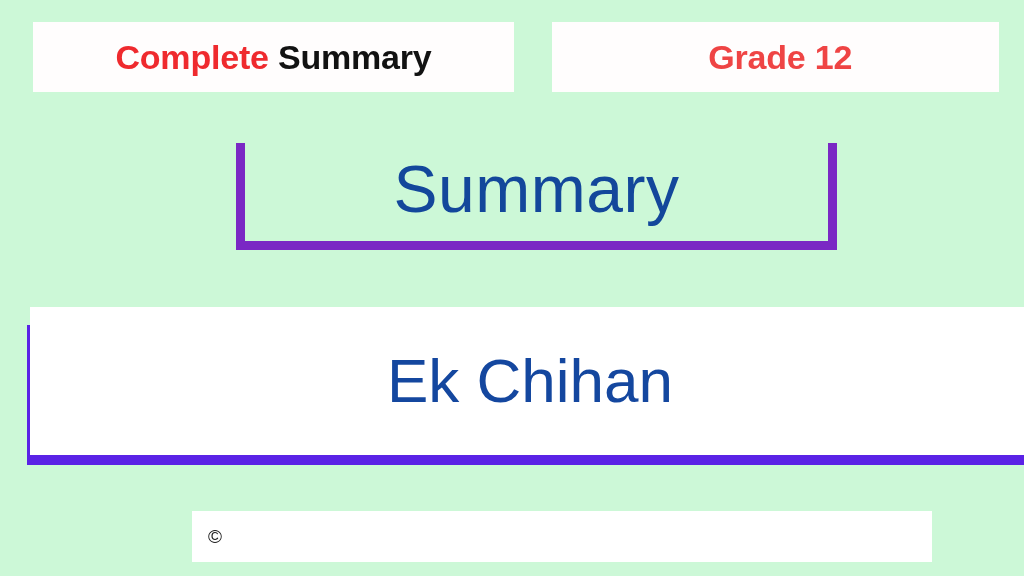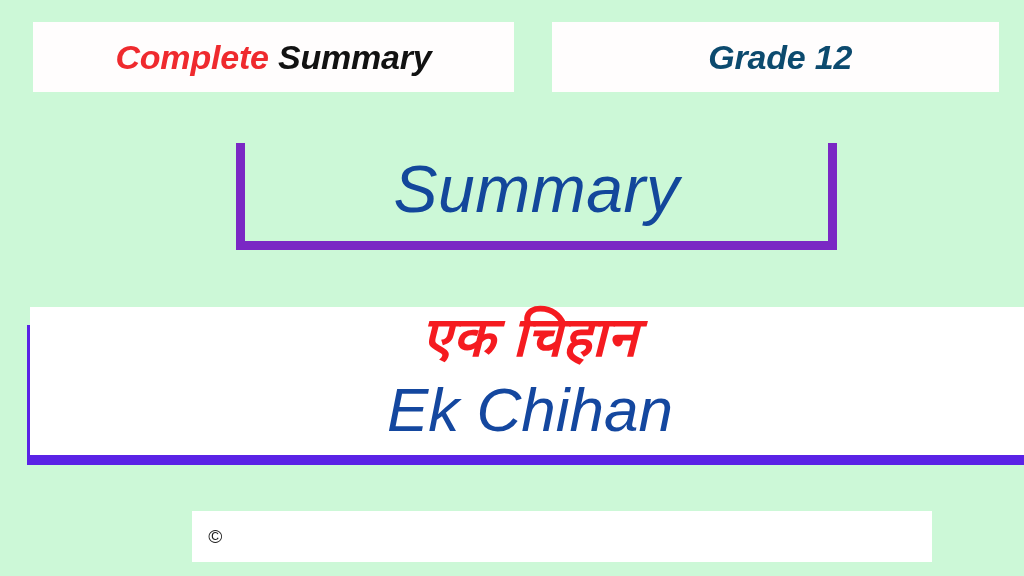--- a/index.html
+++ b/index.html
@@ -13,21 +13,20 @@
     font-family: "Liberation Sans", sans-serif;
     overflow: hidden;
     position: relative;
   }
 
   .stage {
     position: absolute;
     inset: 0;
     width: 952px;
     height: 576px;
-    font-style: italic;
   }
 
   
   .chip {
     position: absolute;
     background: #fffdfd;
     display: flex;
     align-items: center;
     justify-content: center;
     white-space: nowrap;
@@ -37,21 +36,21 @@
   #chip-right { left: 552px; top: 22px; width: 447px; height: 70px; }
 
   .chip-text {
     font-size: 34px;
     font-weight: 700;
     letter-spacing: -0.2px;
     line-height: 1;
   }
   .t-red   { color: #ef2a2e; }
   .t-black { color: #121212; }
-  .t-blue  { color: #0c4a6e; }
+  .t-blue  { color: #ef4444; }
 
   
   #bracket {
     position: absolute;
     left: 236px;
     top: 143px;
     width: 601px;
     height: 107px;
     border-left: 9px solid #7a28c4;
     border-right: 9px solid #7a28c4;
@@ -154,21 +153,20 @@
     <span class="chip-text t-black">&nbsp;</span>
     <span class="chip-text t-blue">Grade 12</span>
   </div>
 
   <div id="bracket">
     <span id="summary-word">Summary</span>
   </div>
 
   <div id="title-accent"></div>
   <div id="title-panel">
-    <div id="title-np">एक चिहान</div>
     <div id="title-en">Ek Chihan</div>
   </div>
 
   <div id="footer-box">
     <span id="copyright-icon">©</span>
   </div>
 
 </div>
 
 </body></html>

